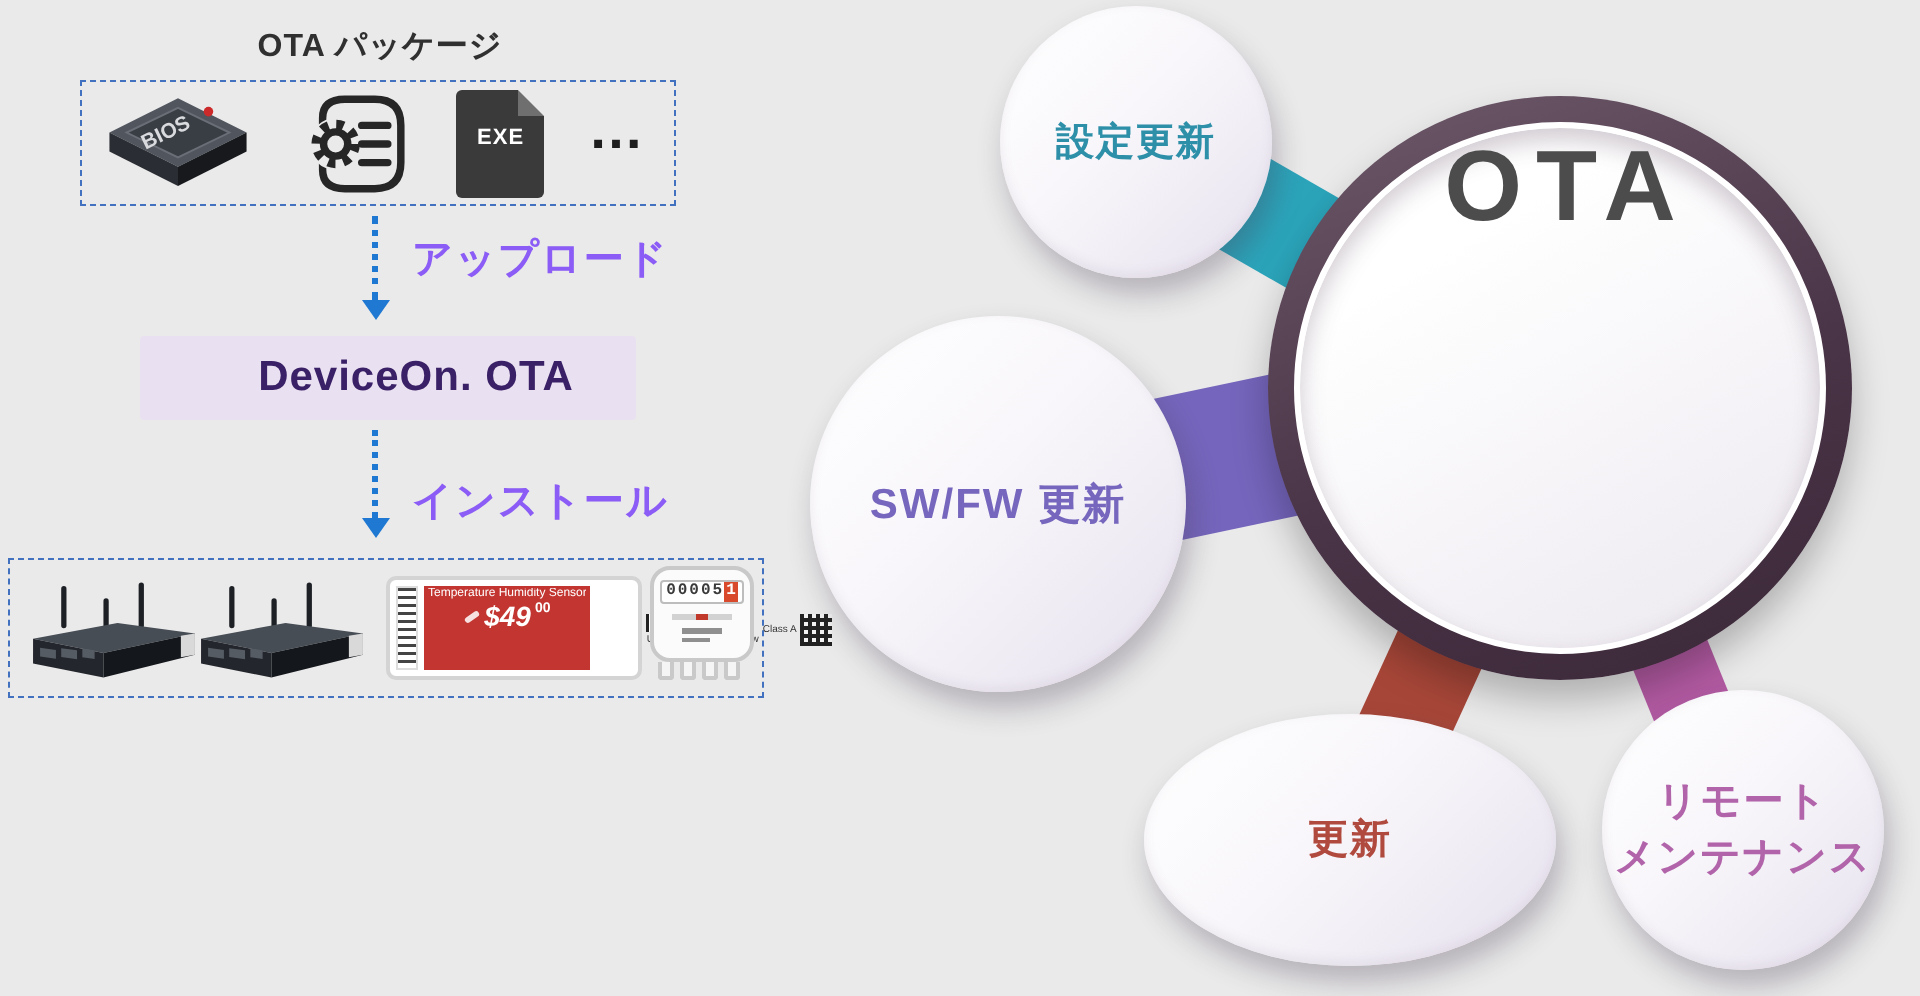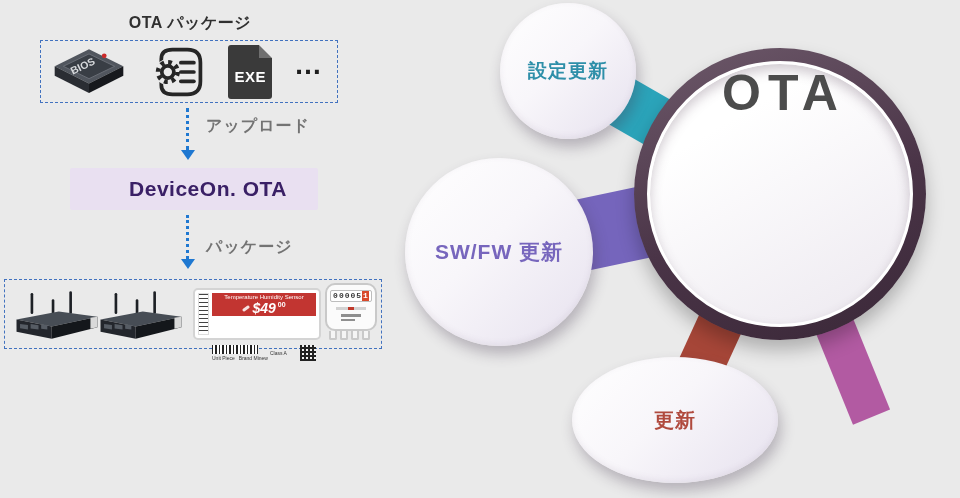--- a/index.html
+++ b/index.html
@@ -10,43 +10,43 @@
   .pkg-title{position:absolute;left:40px;top:13px;width:300px;text-align:center;
     font-size:16px;font-weight:bold;color:#303030;letter-spacing:.5px;}
   .pkg-box{position:absolute;left:40px;top:40px;width:298px;height:63px;box-sizing:border-box;
     border:1.5px dashed #4272bf;display:flex;align-items:center;justify-content:space-between;
     padding:0 12px 0 8px;}
   .exe-file{position:relative;width:44px;height:54px;background:#3a3a3a;border-radius:3px;
     display:flex;align-items:flex-end;justify-content:center;}
   .exe-file::after{content:"";position:absolute;top:0;right:0;width:0;height:0;
     border-style:solid;border-width:0 13px 13px 0;
     border-color:transparent #eaeaea #6f6f6f transparent;}
-  .exe-label{color:#fff;font-size:15px;font-weight:bold;letter-spacing:.5px;margin-bottom:14px;}
+  .exe-label{color:#fff;font-size:11px;font-weight:bold;letter-spacing:.5px;margin-bottom:24px;}
   .pkg-more{font-size:28px;font-weight:bold;color:#1e1e1e;letter-spacing:3px;line-height:0;
     margin-top:-14px;}
   .flow-arrow{position:absolute;width:0;border-left:3px dotted #1f78d1;}
   .arrow-head{position:absolute;width:0;height:0;border-left:7px solid transparent;
     border-right:7px solid transparent;border-top:10px solid #1f78d1;}
-  .flow-label{position:absolute;font-size:16px;font-weight:bold;color:#737373;letter-spacing:1px;font-family:Liberation Serif, serif;}
+  .flow-label{position:absolute;font-size:20px;font-weight:bold;color:#8b5cf6;letter-spacing:1px;font-family:Liberation Serif, serif;}
   .deviceon-box{position:absolute;left:70px;top:168px;width:248px;height:42px;background:#e9e0f1;
     display:flex;align-items:center;justify-content:center;border-radius:2px;}
   .deviceon-box span{font-size:21px;font-weight:bold;color:#3a2066;letter-spacing:.5px;margin-left:28px;}
   .devices-box{position:absolute;left:4px;top:279px;width:378px;height:70px;box-sizing:border-box;
     border:1.5px dashed #4272bf;}
   .edge-caption{position:absolute;left:4px;top:358px;width:378px;text-align:center;
     font-size:17px;font-weight:bold;color:#303030;letter-spacing:1px;}
   .router{position:absolute;top:6px;}
   
   .pricetag{position:absolute;left:188px;top:8px;width:128px;height:52px;background:#fff;
     border:2px solid #d4d4d4;border-radius:5px;box-sizing:border-box;display:flex;gap:3px;
     padding:3px;}
   .pt-left{width:11px;height:100%;
     background:repeating-linear-gradient(180deg,#444 0 1.5px,#fff 1.5px 4px);
     border:1px solid #ddd;box-sizing:border-box;}
-  .pt-main{flex:1;display:flex;flex-direction:column;min-width:0;gap:28px;}
+  .pt-main{flex:1;display:flex;flex-direction:row;min-width:0;gap:28px;}
   .pt-red{background:#c23531;color:#fff;padding:1px 2px 0 2px;}
   .pt-header{font-size:6px;line-height:7px;white-space:nowrap;overflow:hidden;text-align:center;}
   .pt-price-row{display:flex;align-items:flex-start;justify-content:center;gap:2px;
     padding:0 0 1px 0;}
   .pt-sensor-ico{width:8px;height:3px;background:#fff;opacity:.85;border-radius:2px;
     transform:rotate(-35deg);margin-top:6px;}
   .pt-price{font-size:14px;font-weight:bold;font-style:italic;line-height:14px;}
   .pt-cents{font-size:7px;font-weight:bold;line-height:8px;}
   .pt-bottom{flex:1;display:flex;align-items:center;gap:2px;padding-top:1px;}
   .pt-bc-col{display:flex;flex-direction:column;gap:1px;}
@@ -144,21 +144,21 @@
   <div class="flow-arrow" style="left:186px;top:108px;height:42px;"></div>
   <div class="arrow-head" style="left:181px;top:150px;"></div>
   <span class="flow-label" style="left:206px;top:116px;">アップロード</span>
 
   <div class="deviceon-box">
     <span>DeviceOn. OTA</span>
   </div>
 
   <div class="flow-arrow" style="left:186px;top:215px;height:44px;"></div>
   <div class="arrow-head" style="left:181px;top:259px;"></div>
-  <span class="flow-label" style="left:206px;top:237px;">パッケージ</span>
+  <span class="flow-label" style="left:206px;top:237px;">インストール</span>
 
   <div class="devices-box">
     <svg class="router" style="left:8px;" width="88" height="58" viewBox="0 0 100 62">
       <rect x="20" y="6" width="3" height="24" rx="1.5" fill="#1d2025"></rect>
       <rect x="44" y="13" width="3" height="17" rx="1.5" fill="#1d2025"></rect>
       <rect x="64" y="4" width="3" height="26" rx="1.5" fill="#1d2025"></rect>
       <polygon points="4,36 52,27 96,33 44,44" fill="#474d55"></polygon>
       <polygon points="4,36 44,44 44,58 4,50" fill="#23262c"></polygon>
       <polygon points="44,44 96,33 96,45 44,58" fill="#14171b"></polygon>
       <rect x="8" y="40" width="9" height="5" fill="#565c64" transform="skewY(8)"></rect>
@@ -233,20 +233,24 @@
 
   <div class="node node-swfw">
     <span>SW/FW 更新</span>
   </div>
   <div class="node node-settings">
     <span>設定更新</span>
   </div>
   <div class="node node-winsec">
     <span>更新</span>
   </div>
+  <div class="node node-remote">
+    <span>リモート</span>
+    <span>メンテナンス</span>
+  </div>
 
   <div class="big-ring">
     <div class="big-inner">
       <span class="big-label">OTA</span>
     </div>
   </div>
 
 </div>
 
 </body></html>

